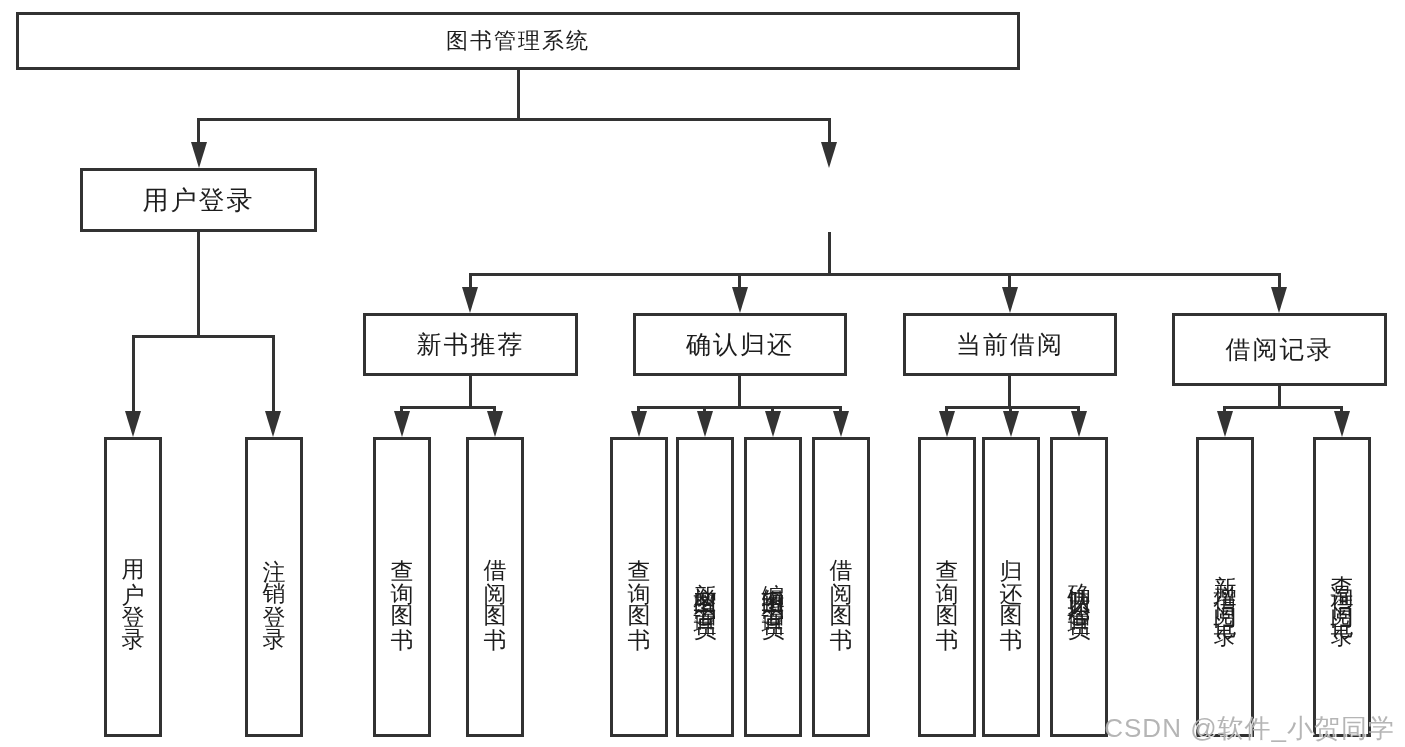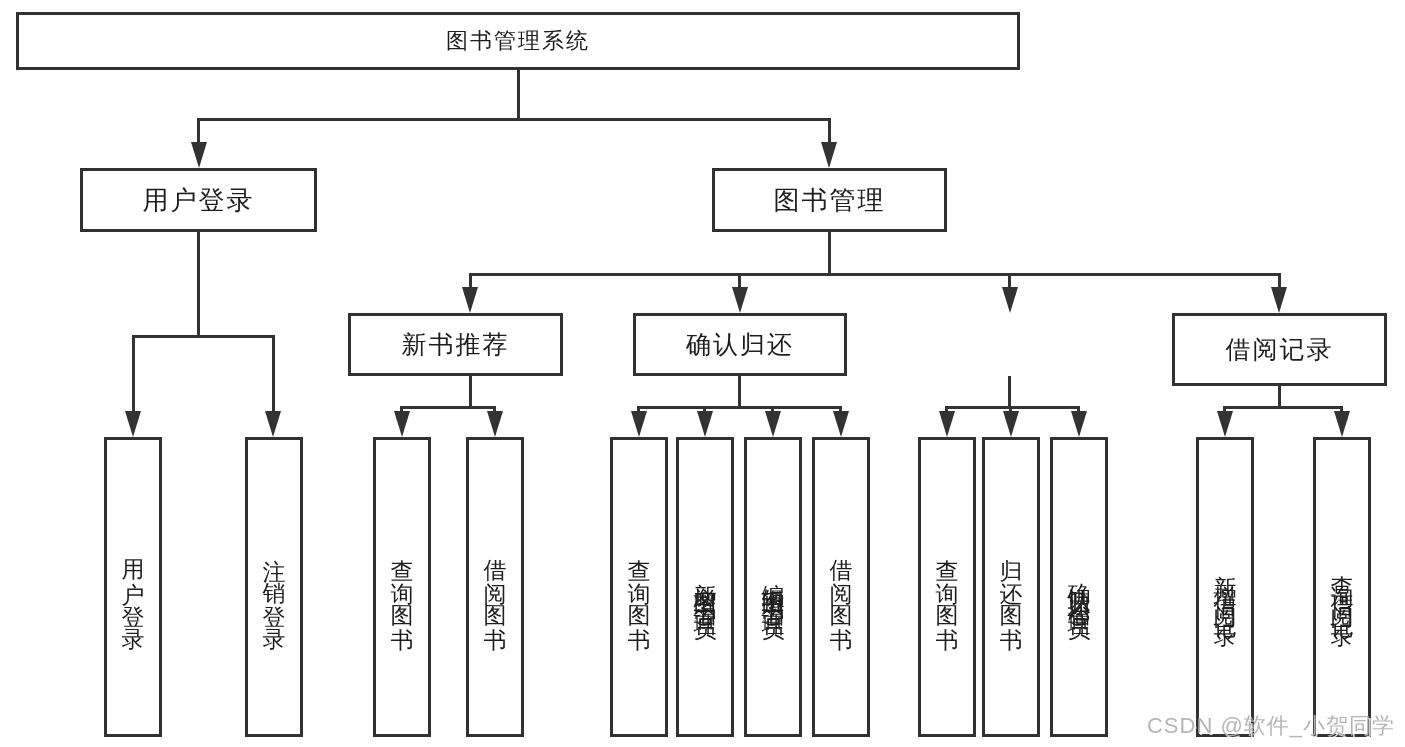--- a/index.html
+++ b/index.html
@@ -24,21 +24,21 @@
   .v9{letter-spacing:5px;}
   .vline{position:absolute;width:3px;background:#333333;z-index:1;}
   .hline{position:absolute;height:3px;background:#333333;z-index:1;}
   .arr{
     position:absolute;width:0;height:0;z-index:3;
     border-left:8px solid transparent;border-right:8px solid transparent;
     border-top:26px solid #333333;
   }
   .watermark{
     position:absolute;right:10px;top:711px;z-index:6;
-    font-size:22px;color:#b2b2b2;letter-spacing:1px;
+    font-size:26px;color:#b2b2b2;letter-spacing:1px;
     text-shadow:2px 2px 0 rgba(255,255,255,0.85);opacity:0.95;
   }
 </style>
 </head>
 <body>
 
 <div class="canvas">
 
   <div class="box" style="left:16px;top:12px;width:1004px;height:58px">
     <span class="hlabel root-label">图书管理系统</span>
@@ -47,47 +47,47 @@
   <div class="vline" style="left:517px;top:70px;height:48px"></div>
   <div class="hline" style="left:197px;top:118px;width:634px"></div>
   <div class="vline" style="left:197px;top:118px;height:28px"></div>
   <div class="arr" style="left:191px;top:142px"></div>
   <div class="vline" style="left:828px;top:118px;height:28px"></div>
   <div class="arr" style="left:821px;top:142px"></div>
 
   <div class="box" style="left:80px;top:168px;width:237px;height:64px">
     <span class="hlabel l2-label">用户登录</span>
   </div>
-  <div class="box" style="left:712px;top:168px;width:235px;height:64px">
-    <span class="hlabel l2-label">图书管理</span>
-  </div>
 
   <div class="vline" style="left:197px;top:232px;height:106px"></div>
   <div class="hline" style="left:132px;top:335px;width:143px"></div>
   <div class="vline" style="left:132px;top:335px;height:78px"></div>
   <div class="arr" style="left:125px;top:411px"></div>
   <div class="vline" style="left:272px;top:335px;height:78px"></div>
   <div class="arr" style="left:265px;top:411px"></div>
 
   <div class="vline" style="left:828px;top:232px;height:44px"></div>
   <div class="hline" style="left:469px;top:273px;width:812px"></div>
   <div class="vline" style="left:469px;top:273px;height:16px"></div>
   <div class="arr" style="left:462px;top:287px"></div>
   <div class="vline" style="left:738px;top:273px;height:16px"></div>
   <div class="arr" style="left:732px;top:287px"></div>
   <div class="vline" style="left:1008px;top:273px;height:16px"></div>
   <div class="arr" style="left:1002px;top:287px"></div>
   <div class="vline" style="left:1278px;top:273px;height:16px"></div>
   <div class="arr" style="left:1271px;top:287px"></div>
 
-  <div class="box" style="left:348px;top:313px;width:215px;height:63px">
+  <div class="box" style="left:363px;top:313px;width:215px;height:63px">
     <span class="hlabel l3-label">新书推荐</span>
   </div>
   <div class="box" style="left:633px;top:313px;width:214px;height:63px">
     <span class="hlabel l3-label">确认归还</span>
+  </div>
+  <div class="box" style="left:903px;top:313px;width:214px;height:63px">
+    <span class="hlabel l3-label">当前借阅</span>
   </div>
   <div class="box" style="left:1172px;top:313px;width:215px;height:73px">
     <span class="hlabel l3-label">借阅记录</span>
   </div>
 
   <div class="vline" style="left:469px;top:376px;height:33px"></div>
   <div class="hline" style="left:401px;top:406px;width:95px"></div>
   <div class="vline" style="left:400px;top:406px;height:9px"></div>
   <div class="arr" style="left:394px;top:411px"></div>
   <div class="vline" style="left:493px;top:406px;height:9px"></div>

